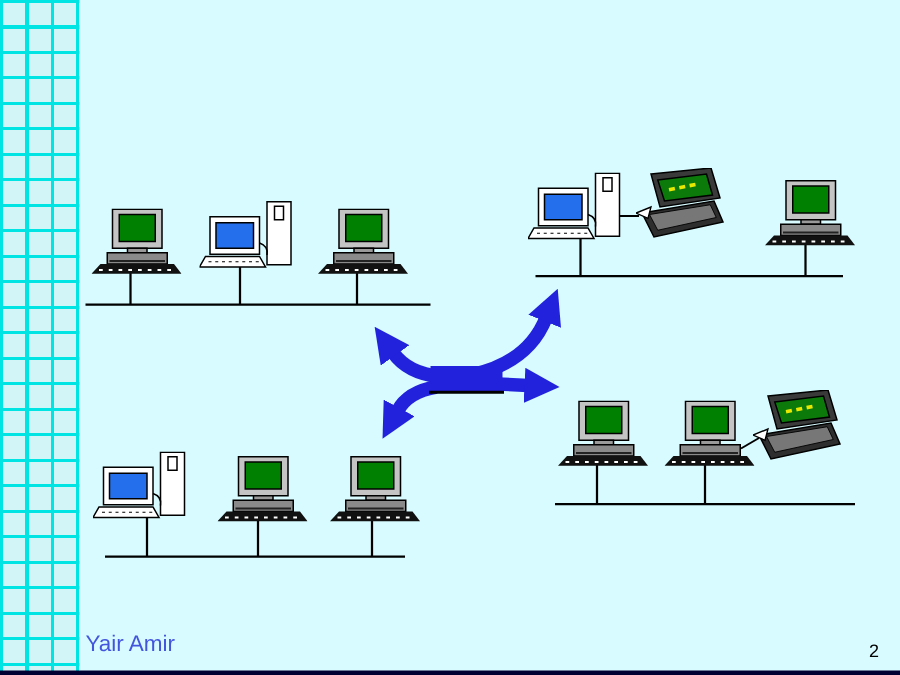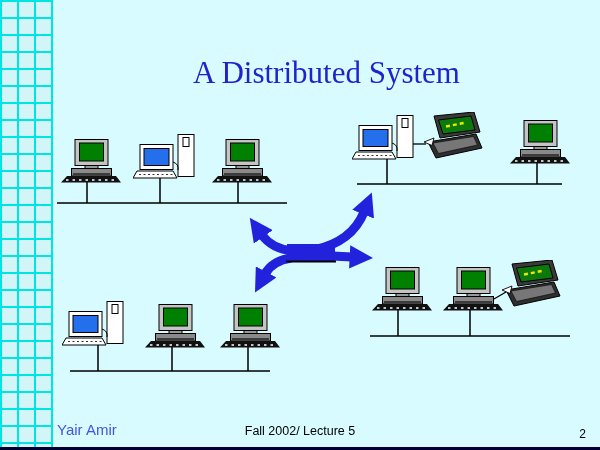--- a/index.html
+++ b/index.html
@@ -48,21 +48,20 @@
     position:absolute;left:0;right:0;bottom:0;height:3px;
     background:var(--bottom-rule,#000033);z-index:4;
   }
 </style>
 </head>
 <body>
 
 <div class="slide" id="slide" style="--background: #d7fbff; --grid-background: #d2f5f7; --grid-line: #00e4e4; --title-text: #2222cc; --author-text: #4455dd; --footer-text: #000000; --page-number-text: #000000; --wan-arrow: #2222dd; --lan-line: #000000; --screen-green: #008000; --screen-blue: #2470ec; --bottom-rule: #000033;">
   <div class="grid-strip"></div>
 
-  <div class="slide-title">A Distributed System</div>
 
   <svg id="diagram-svg" viewBox="0 0 600 450">
     <defs>
       <marker id="ah" viewBox="0 0 10 10" refX="1" refY="5" markerWidth="2.6" markerHeight="2.6" orient="auto-start-reverse" markerUnits="strokeWidth">
         <path d="M0 0 L10 5 L0 10 z" fill="var(--wan-arrow,#2222dd)"></path>
       </marker>
 
       <symbol id="sym-desktop" viewBox="0 0 60 44">
         <rect x="14" y="0.5" width="33" height="26" fill="#c4c4c4" stroke="#000"></rect>
         <rect x="18.5" y="4" width="24" height="18" fill="var(--screen-green,#008000)" stroke="#000"></rect>
@@ -130,16 +129,15 @@
       <path d="M 314 250 Q 352 242 364 212" marker-end="url(#ah)"></path>
       <path d="M 293 251 Q 272 249 262 235" marker-end="url(#ah)"></path>
       <path d="M 291 258 Q 272 261 265 274" marker-end="url(#ah)"></path>
       <path d="M 332 256 L 352 257" marker-end="url(#ah)"></path>
       <rect x="287" y="244" width="48" height="17" fill="var(--wan-arrow,#2222dd)" stroke="none"></rect>
       <line x1="286" y1="261.5" x2="336" y2="261.5" stroke="#000" stroke-width="2"></line>
     </g>
   </svg>
 
   <div class="footer-author">Yair Amir</div>
-  <div class="footer-center">Fall 2002/ Lecture 5</div>
   <div class="page-number">2</div>
   <div class="bottom-rule"></div>
 </div>
 
 </body></html>

